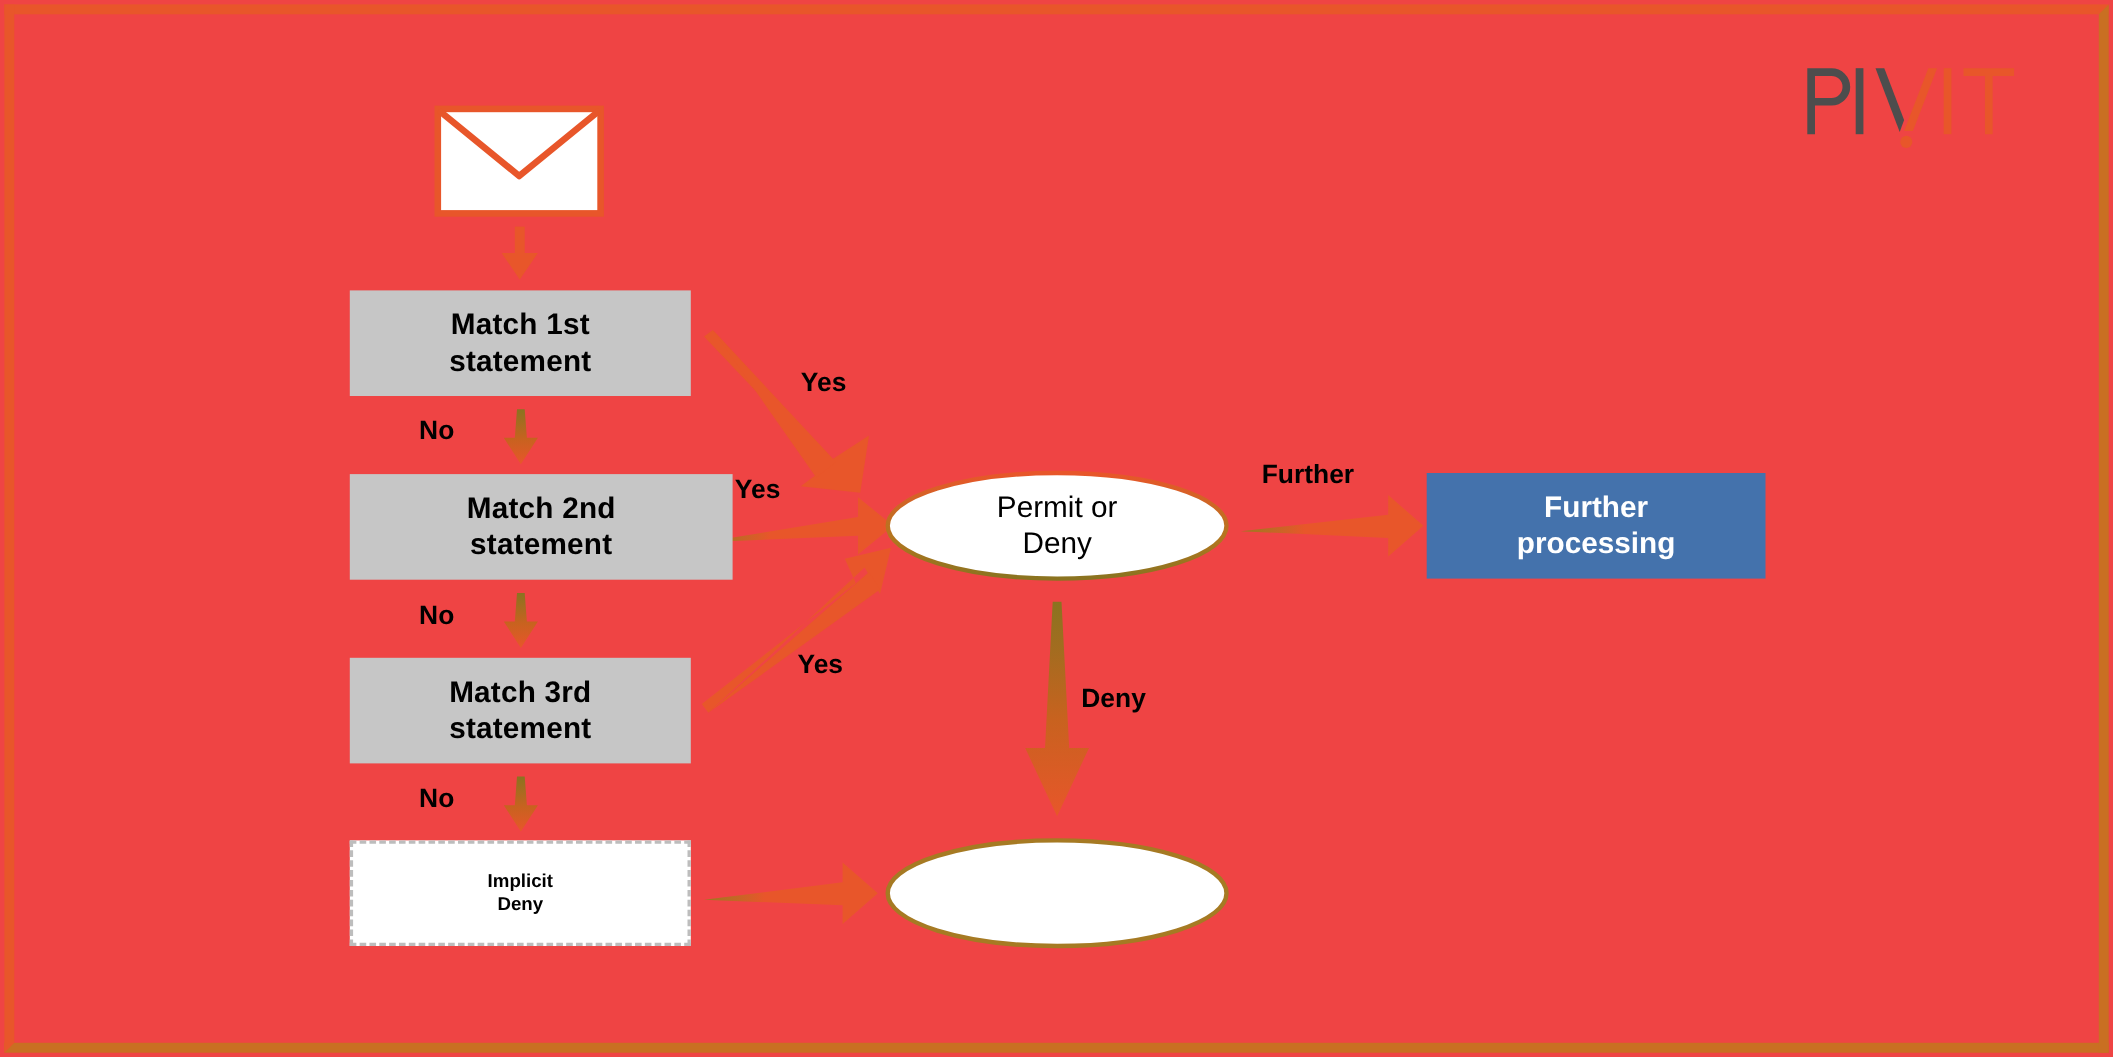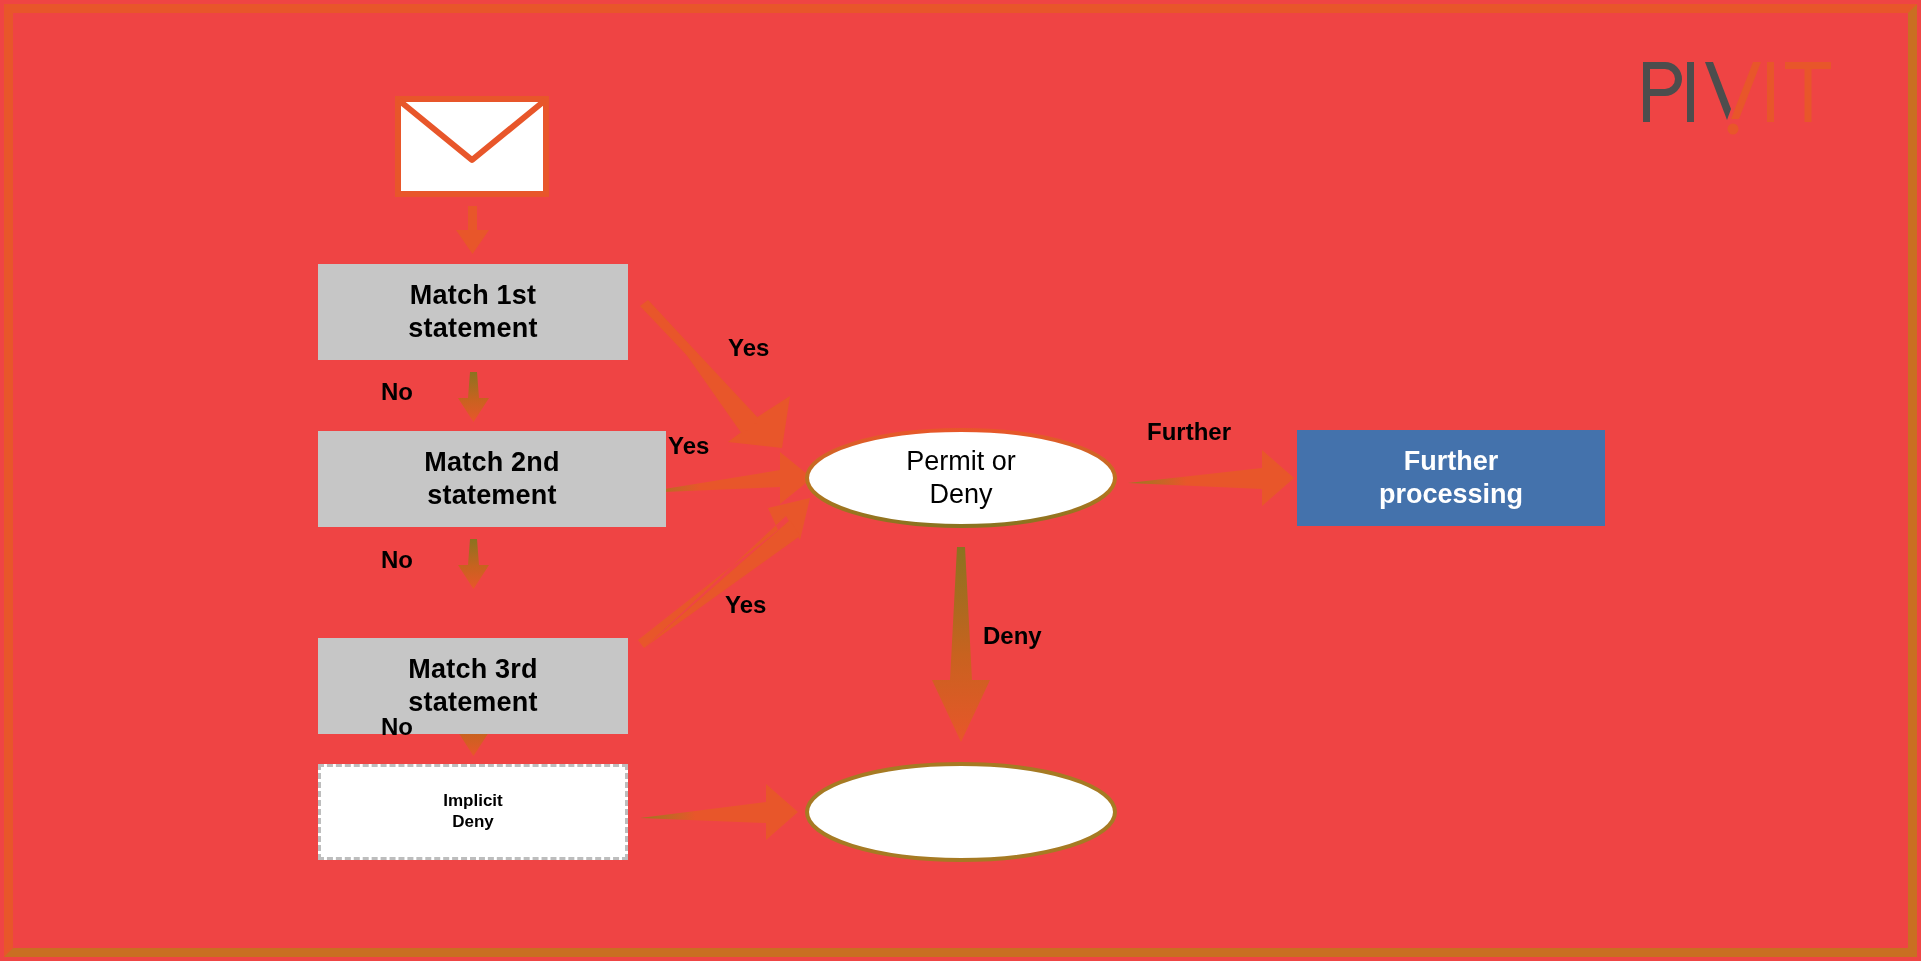--- a/index.html
+++ b/index.html
@@ -51,21 +51,21 @@
     white-space: pre-line;
   }
   .gray-box {
     background: #C6C6C6;
     color: #000000;
     font-size: 27px;
     letter-spacing: .2px;
   }
   .b1 { left: 318px; top: 264px;  width: 310px; height: 96px; }
   .b2 { left: 318px; top: 431px;  width: 348px; height: 96px; }
-  .b3 { left: 318px; top: 598px;  width: 310px; height: 96px; margin-top: 40px; }
+  .b3 { left: 318px; top: 598px;  width: 310px; height: 96px; }
   .dashed-box {
     left: 318px; top: 764px; width: 310px; height: 96px;
     background: #ffffff;
     border: 3px dashed #BDBDBD;
     color: #000000;
     font-size: 17px;
   }
   .blue-box {
     left: 1297px; top: 430px; width: 308px; height: 96px;
     background: #4472AC;

